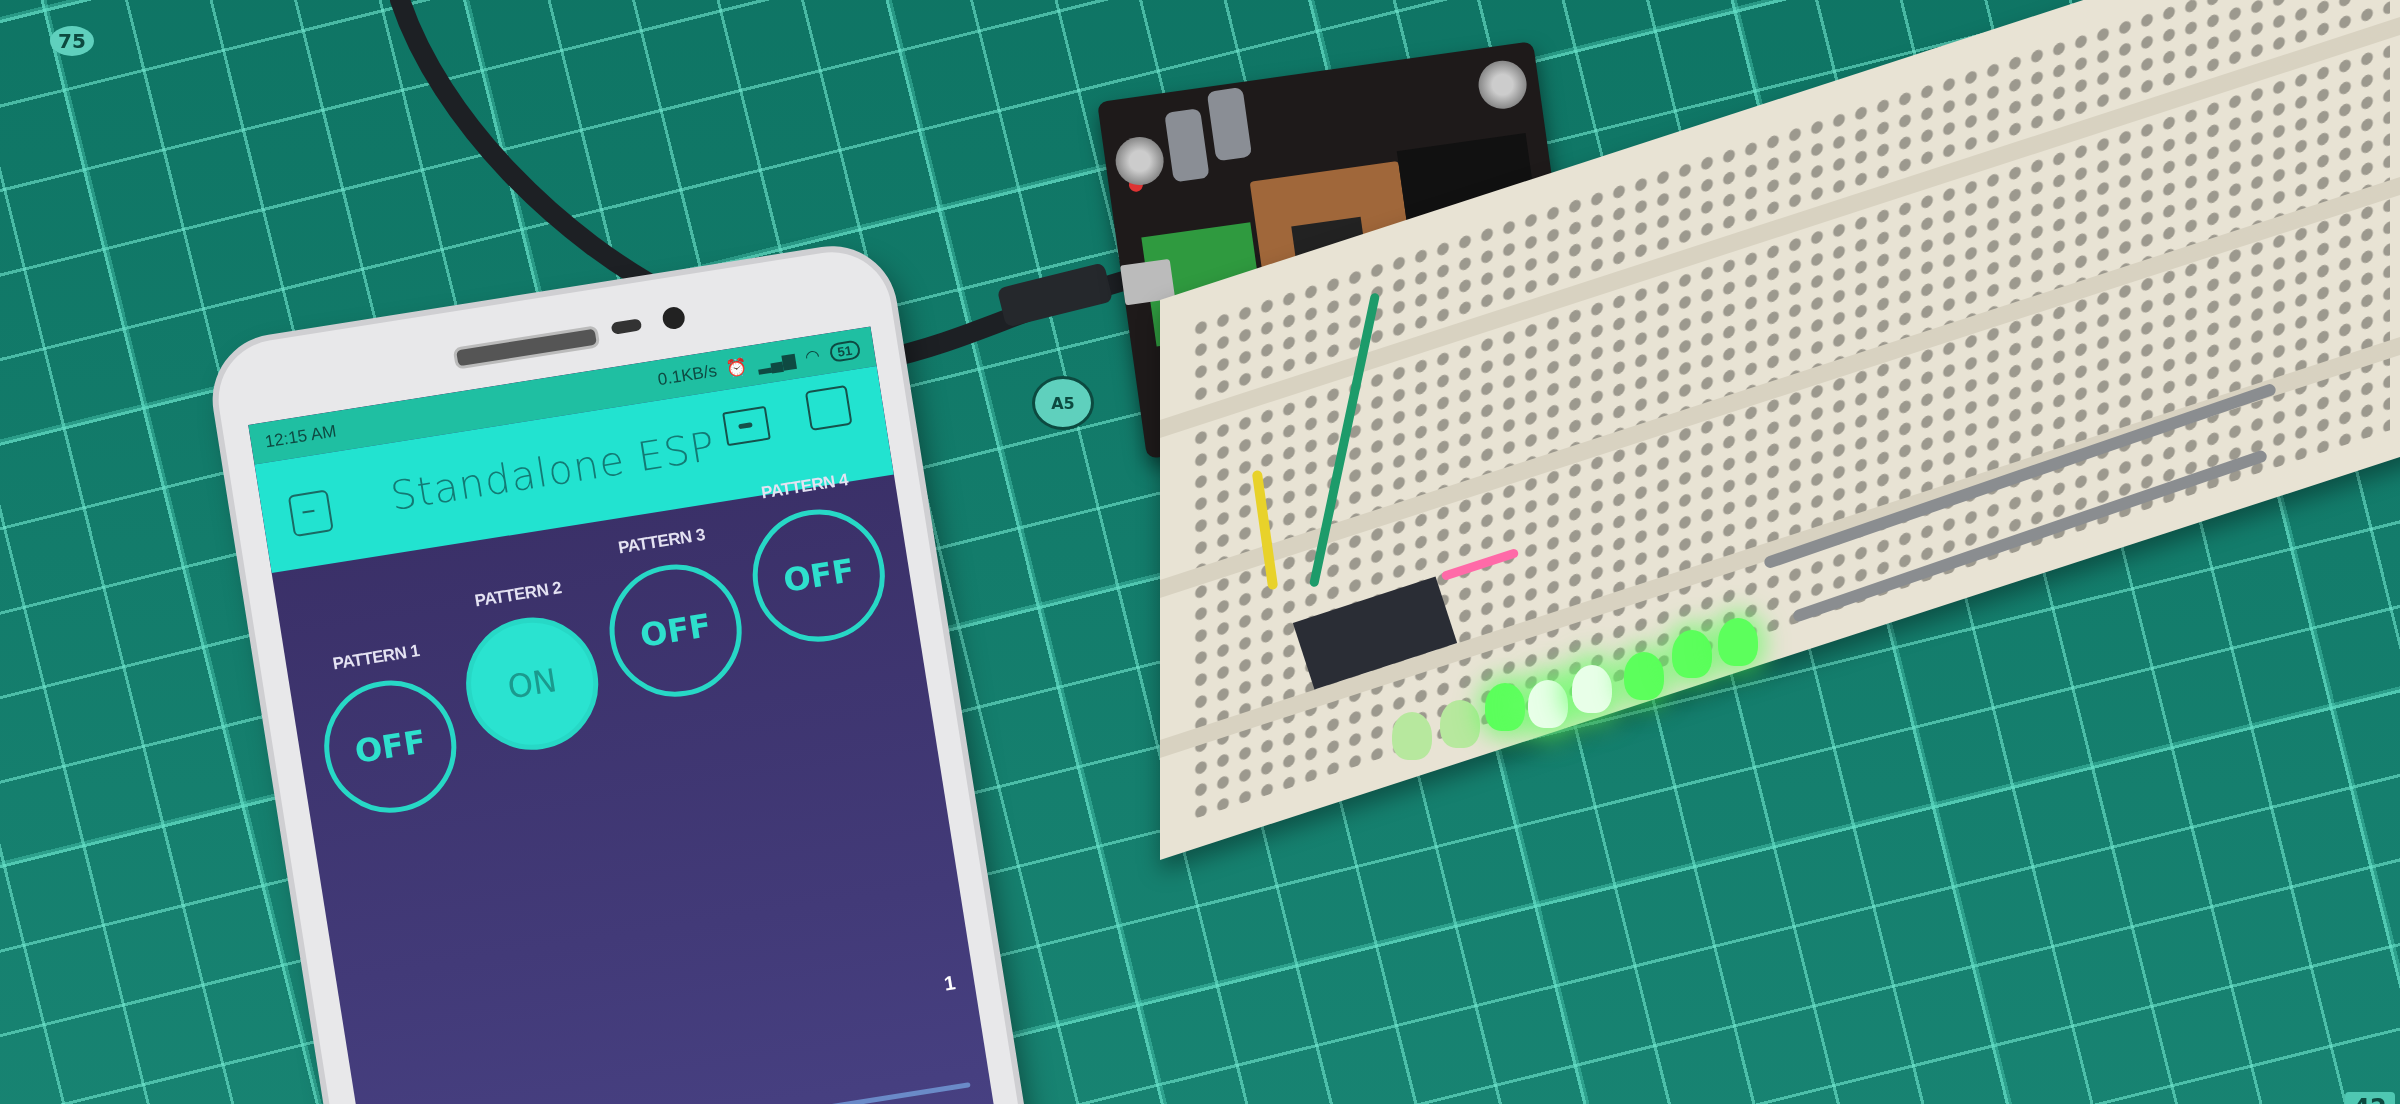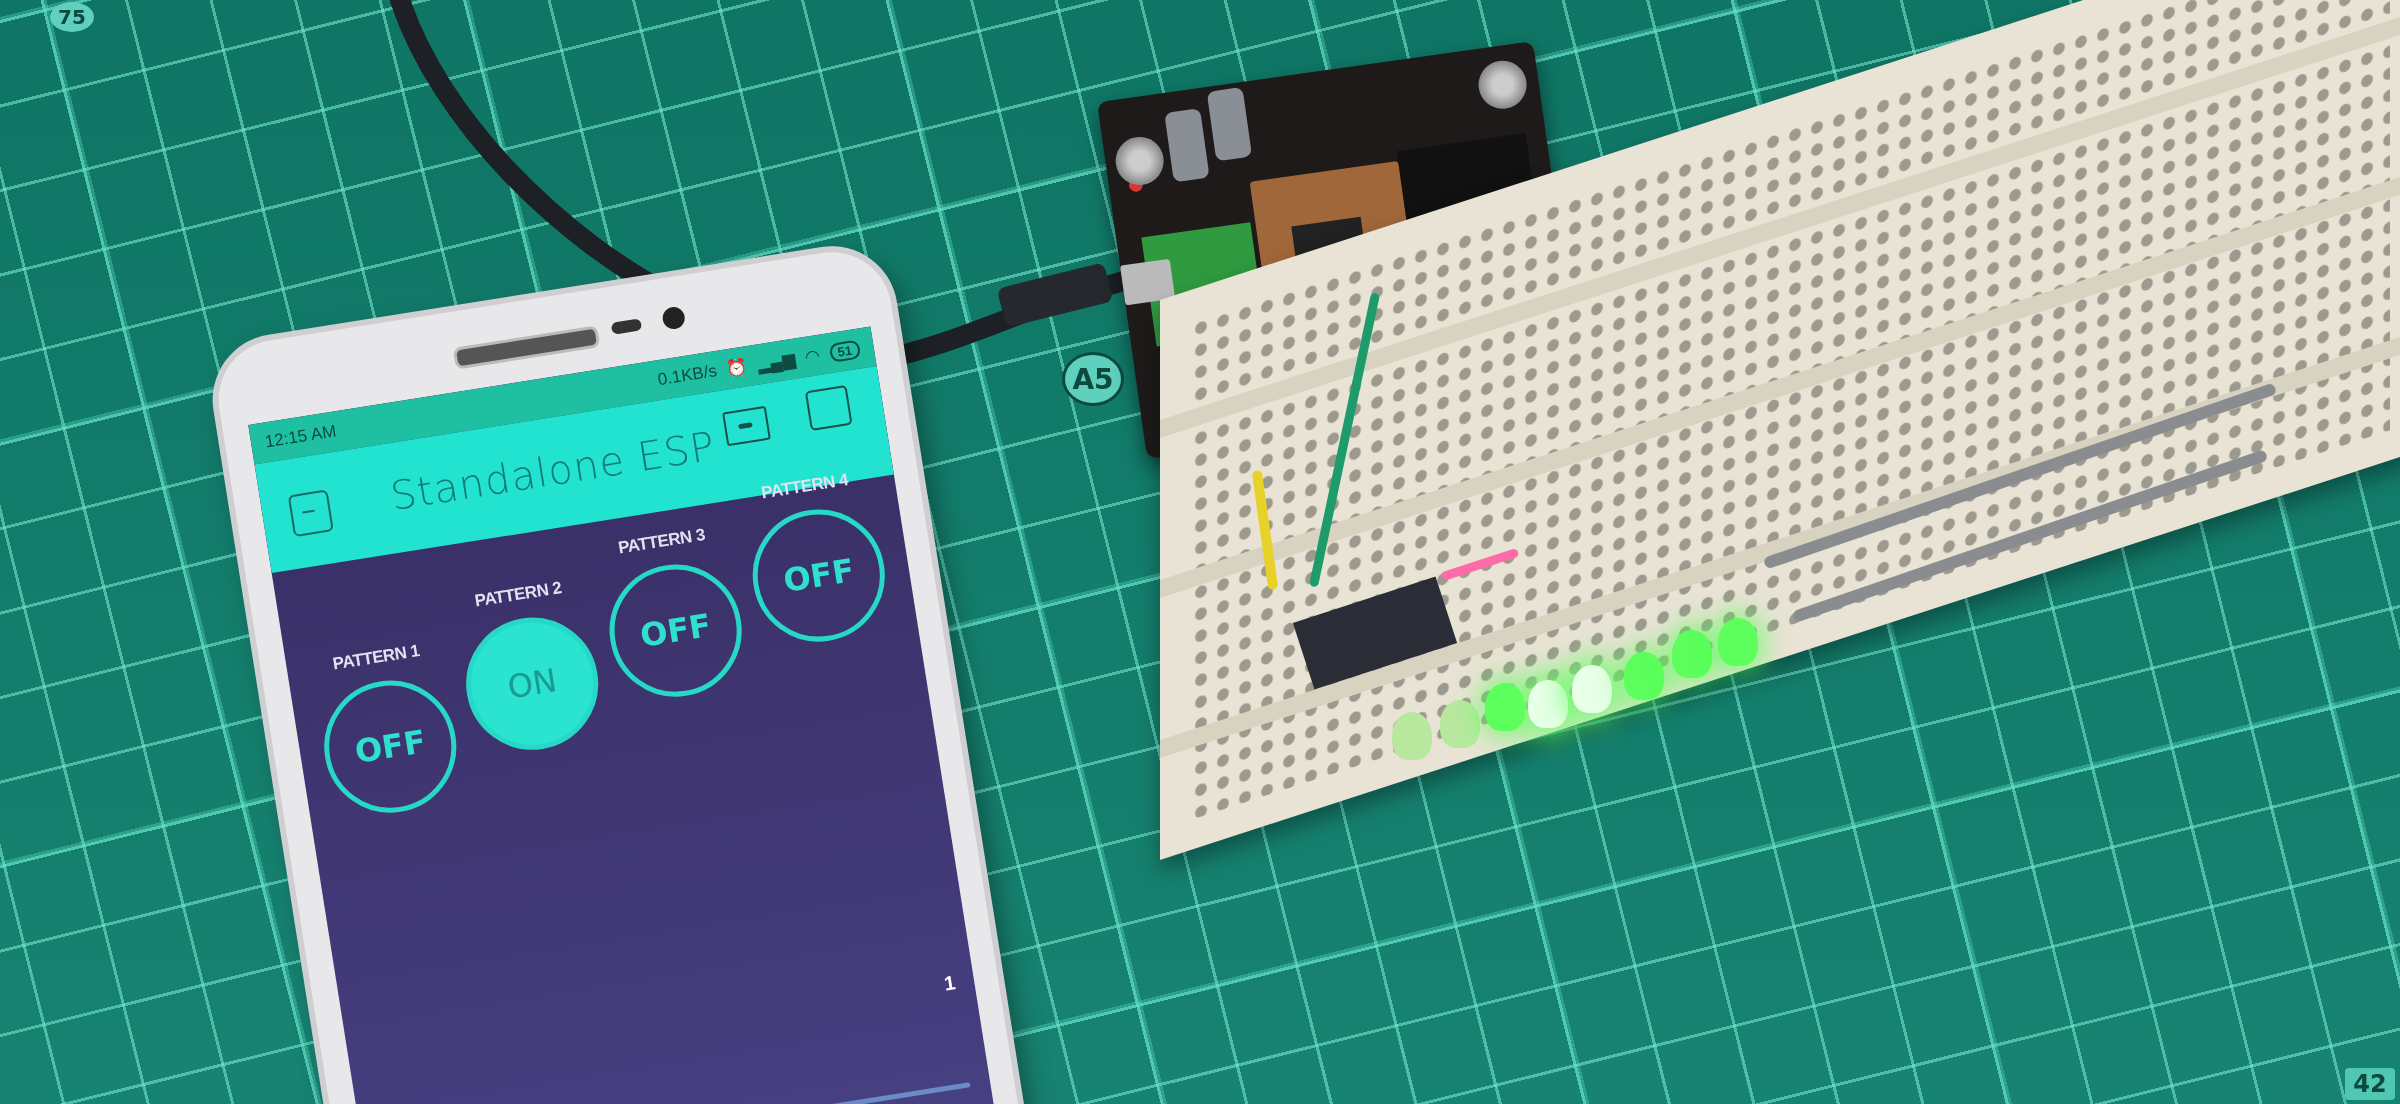--- a/index.html
+++ b/index.html
@@ -14,23 +14,23 @@
         transform:rotate(-14deg);
         background-image:
           repeating-linear-gradient(90deg,rgba(120,240,215,0.55) 0 3px,transparent 3px 82px),
           repeating-linear-gradient(0deg,rgba(120,240,215,0.55) 0 3px,transparent 3px 82px);}
   .grid2{position:absolute;left:-600px;top:-600px;width:3600px;height:2400px;
         transform:rotate(-14deg);
         background-image:
           repeating-linear-gradient(90deg,rgba(90,220,195,0.35) 0 6px,transparent 6px 410px),
           repeating-linear-gradient(0deg,rgba(90,220,195,0.35) 0 6px,transparent 6px 410px);}
   .mat-label{position:absolute;font-family:"DejaVu Sans",sans-serif;font-weight:bold;
-       color:#0c4a40;background:#5fd0bd;border-radius:50%;display:flex;align-items:center;justify-content:center;}
+       color:#0c4a40;background:#5fd0bd;border-radius:50%;display:flex;align-items:center;justify-content:center;margin-top:24px;}
   .lbl-75{left:50px;top:2px;width:44px;height:30px;font-size:20px;}
-  .lbl-a5{left:1062px;top:352px;width:56px;height:48px;font-size:28px;border:3px solid #0c4a40;}
+  .lbl-a5{left:1032px;top:352px;width:56px;height:48px;font-size:16px;border:3px solid #0c4a40;}
   .lbl-32{left:2345px;top:1068px;width:50px;height:32px;font-size:24px;background:#4fc7b2;border-radius:4px;}
 
   
   .cable{position:absolute;}
   
   .board{position:absolute;left:1120px;top:70px;width:440px;height:360px;background:#1e1a1a;
          transform:rotate(-8deg);border-radius:10px;box-shadow:0 10px 20px rgba(0,0,0,0.5);}
   .board .copper{position:absolute;left:140px;top:100px;width:150px;height:170px;background:#a0673a;border-radius:4px;}
   .board .chip{position:absolute;left:175px;top:150px;width:70px;height:70px;background:#222;}
   .board .usbpcb{position:absolute;left:25px;top:140px;width:110px;height:110px;background:#2f9a3f;}

